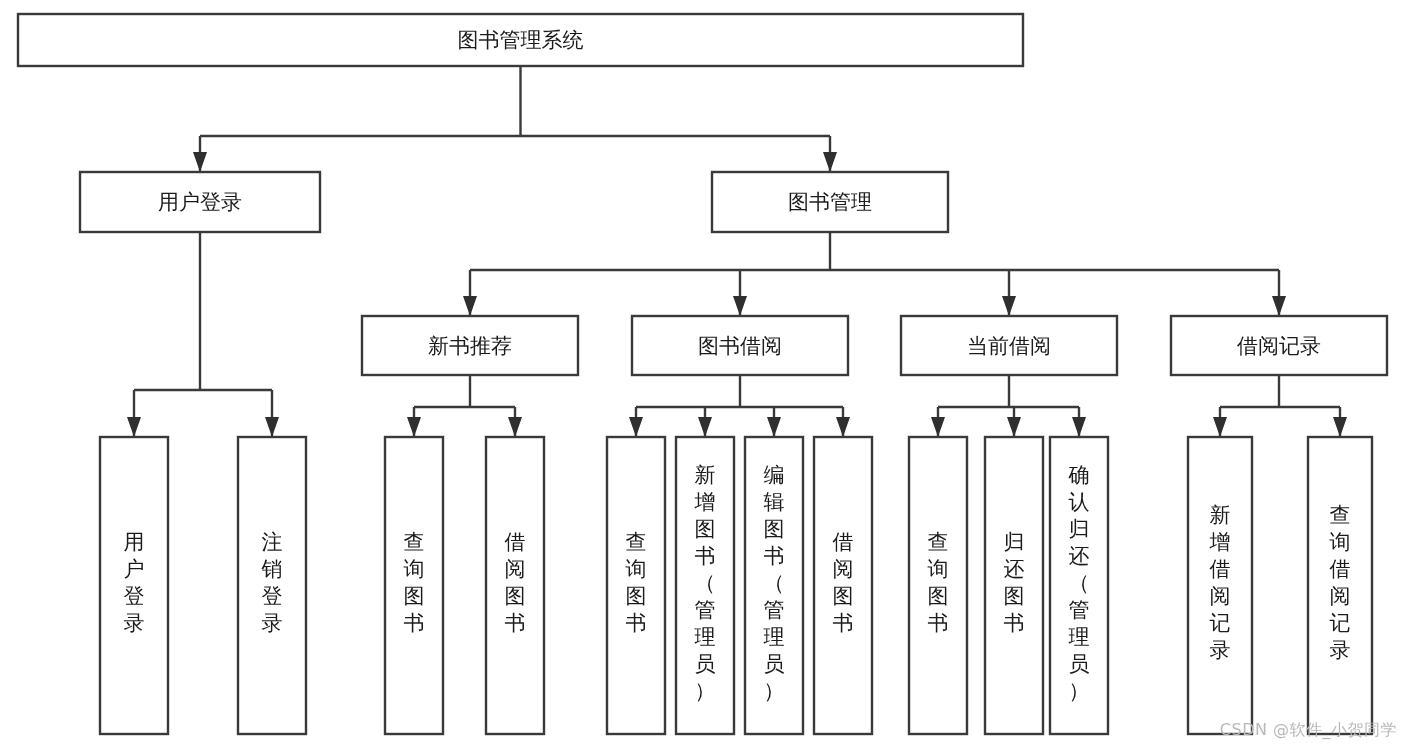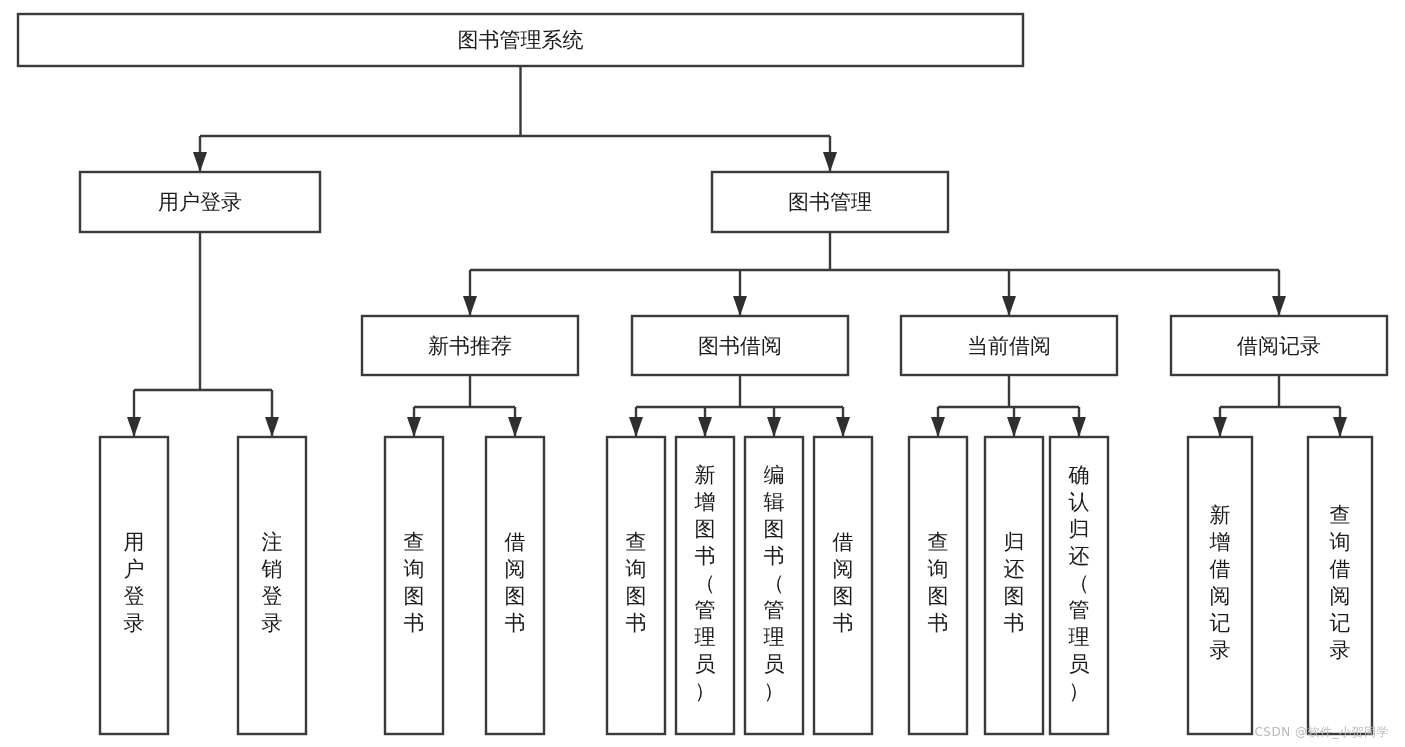--- a/index.html
+++ b/index.html
@@ -51,24 +51,24 @@
     dominant-baseline: middle;
   }
   .node-label-vert {
     fill: #1b1b1b;
     font-family: "DejaVu Sans", "Liberation Sans", sans-serif;
     font-size: 21px;
     text-anchor: middle;
   }
   .watermark {
     position: absolute;
-    right: 16px;
+    right: 8px;
     bottom: 6px;
     font-family: "DejaVu Sans", "Liberation Sans", sans-serif;
-    font-size: 12px;
+    font-size: 16px;
     color: #b9b9b9;
     letter-spacing: 0.5px;
     white-space: nowrap;
     user-select: none;
   }
 </style>
 </head>
 <body>
 
 <div id="diagram-root">

